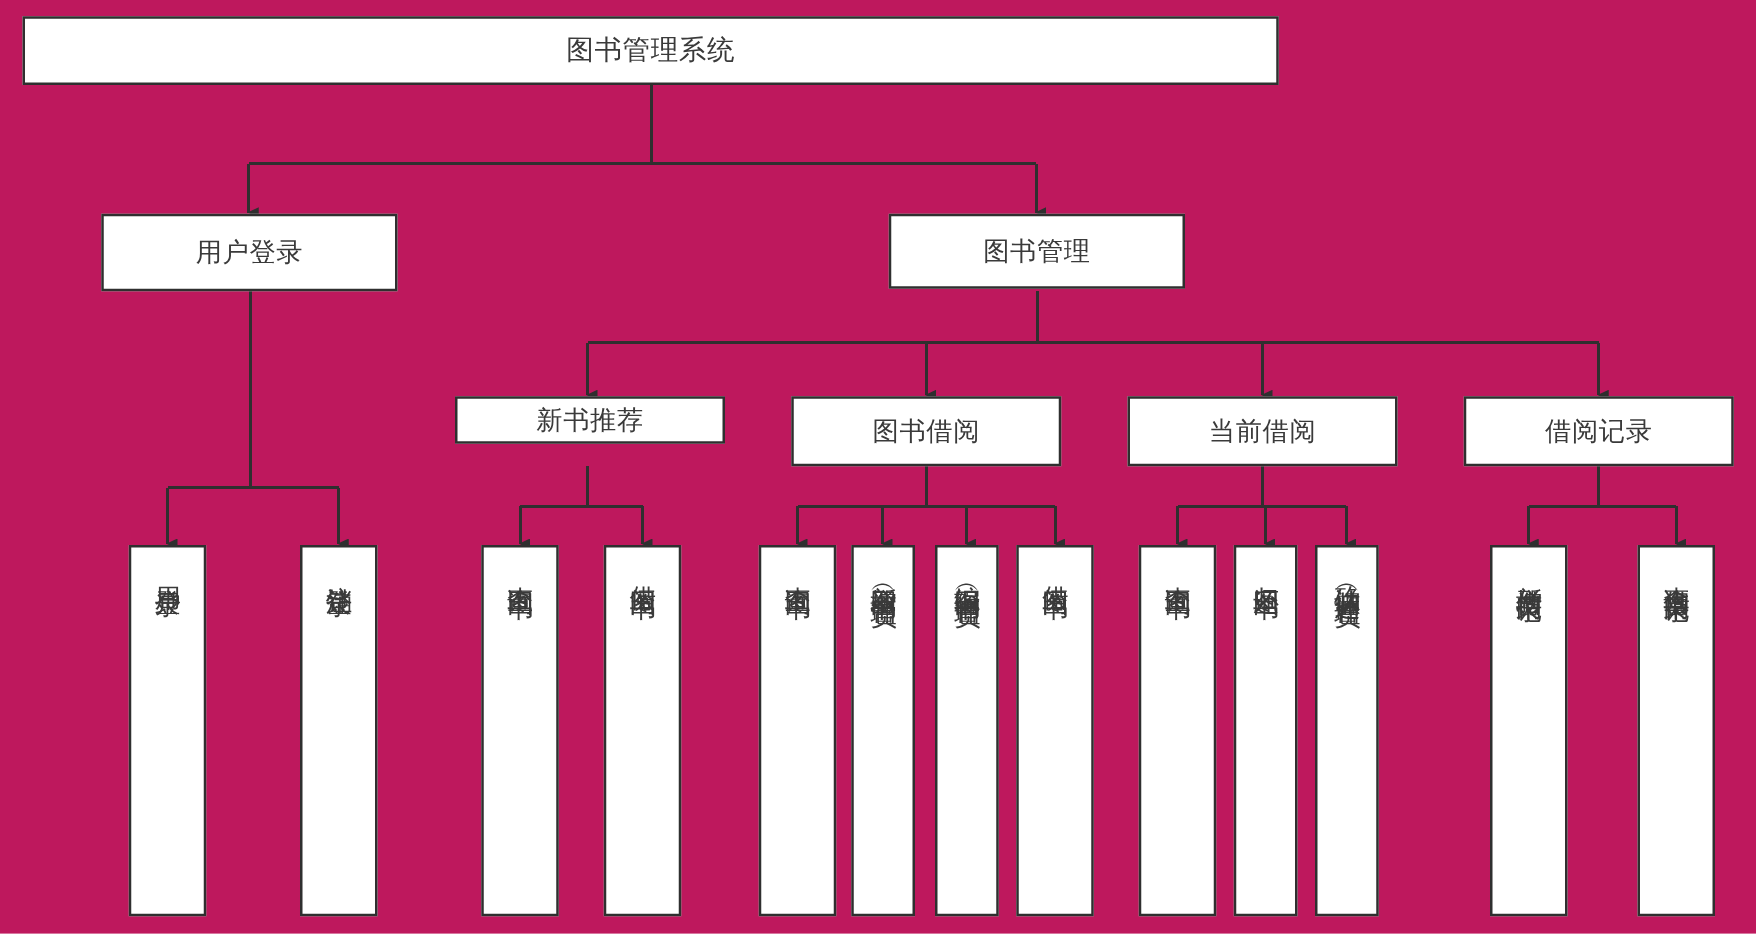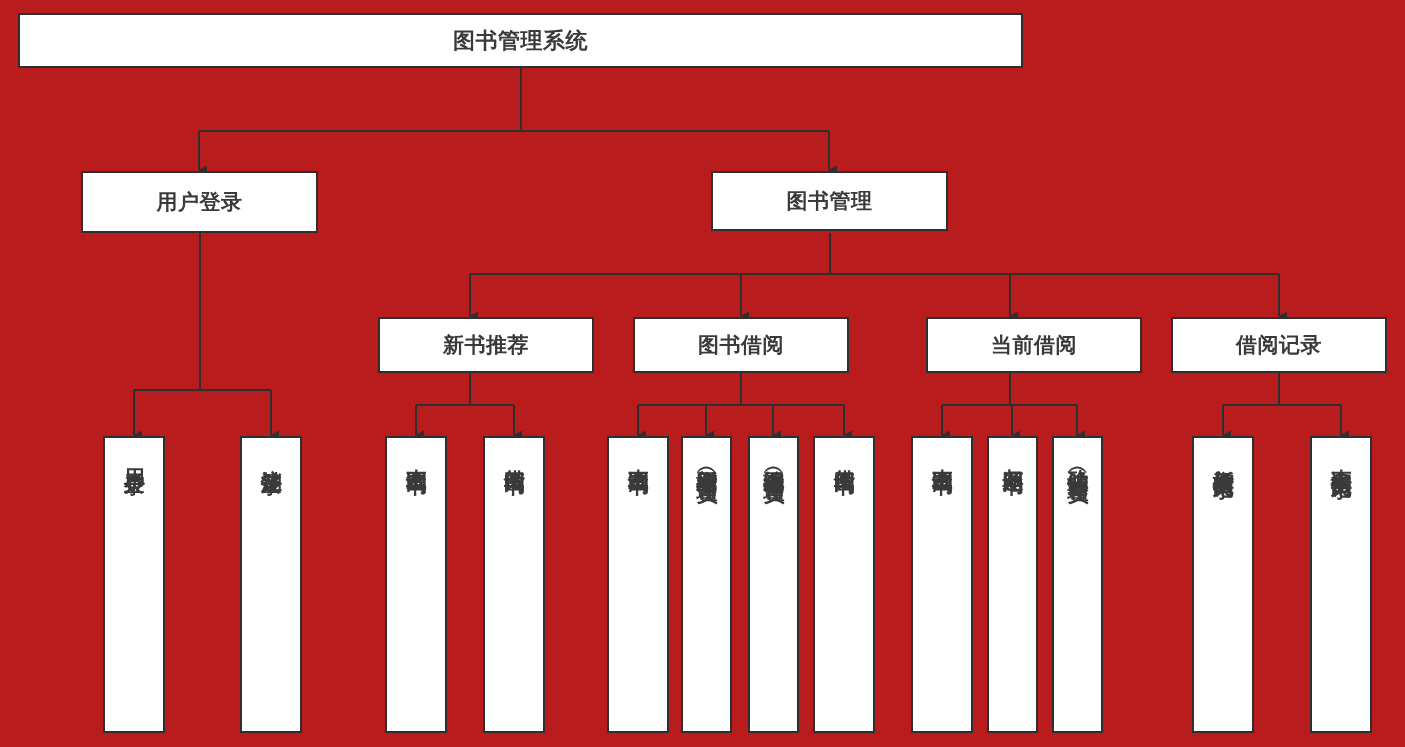--- a/index.html
+++ b/index.html
@@ -8,23 +8,22 @@
     padding: 0;
     background: #ffffff;
   }
   body {
     font-family: "DejaVu Sans", "Liberation Sans", sans-serif;
   }
   #diagram-root {
     position: relative;
     width: 1405px;
     height: 747px;
-    background: #b91c1c;
+    background: #be185d;
     overflow: hidden;
-    font-weight: bold;
   }
   #edges-layer {
     position: absolute;
     left: 0;
     top: 0;
     width: 1405px;
     height: 747px;
   }
   .node {
     position: absolute;
@@ -123,27 +122,27 @@
   <div id="nodes-layer">
       <div class="node node-title" style="left: 18px; top: 13px; width: 1005px; height: 55px;">
         <span class="node-label">图书管理系统</span>
       </div>
       <div class="node" style="left: 81px; top: 171px; width: 237px; height: 62px;">
         <span class="node-label">用户登录</span>
       </div>
       <div class="node" style="left: 711px; top: 171px; width: 237px; height: 60px;">
         <span class="node-label">图书管理</span>
       </div>
-      <div class="node" style="left: 378px; top: 317px; width: 216px; height: 56px;">
+      <div class="node" style="left: 364px; top: 317px; width: 216px; height: 38px;">
         <span class="node-label">新书推荐</span>
       </div>
       <div class="node" style="left: 633px; top: 317px; width: 216px; height: 56px;">
         <span class="node-label">图书借阅</span>
       </div>
-      <div class="node" style="left: 902px; top: 317px; width: 216px; height: 56px; margin-left: 24px;">
+      <div class="node" style="left: 902px; top: 317px; width: 216px; height: 56px;">
         <span class="node-label">当前借阅</span>
       </div>
       <div class="node" style="left: 1171px; top: 317px; width: 216px; height: 56px;">
         <span class="node-label">借阅记录</span>
       </div>
       <div class="node vertical" style="left: 103px; top: 436px; width: 62px; height: 297px;">
         <span class="node-label">用户登录</span>
       </div>
       <div class="node vertical" style="left: 240px; top: 436px; width: 62px; height: 297px;">
         <span class="node-label">注销登录</span>

